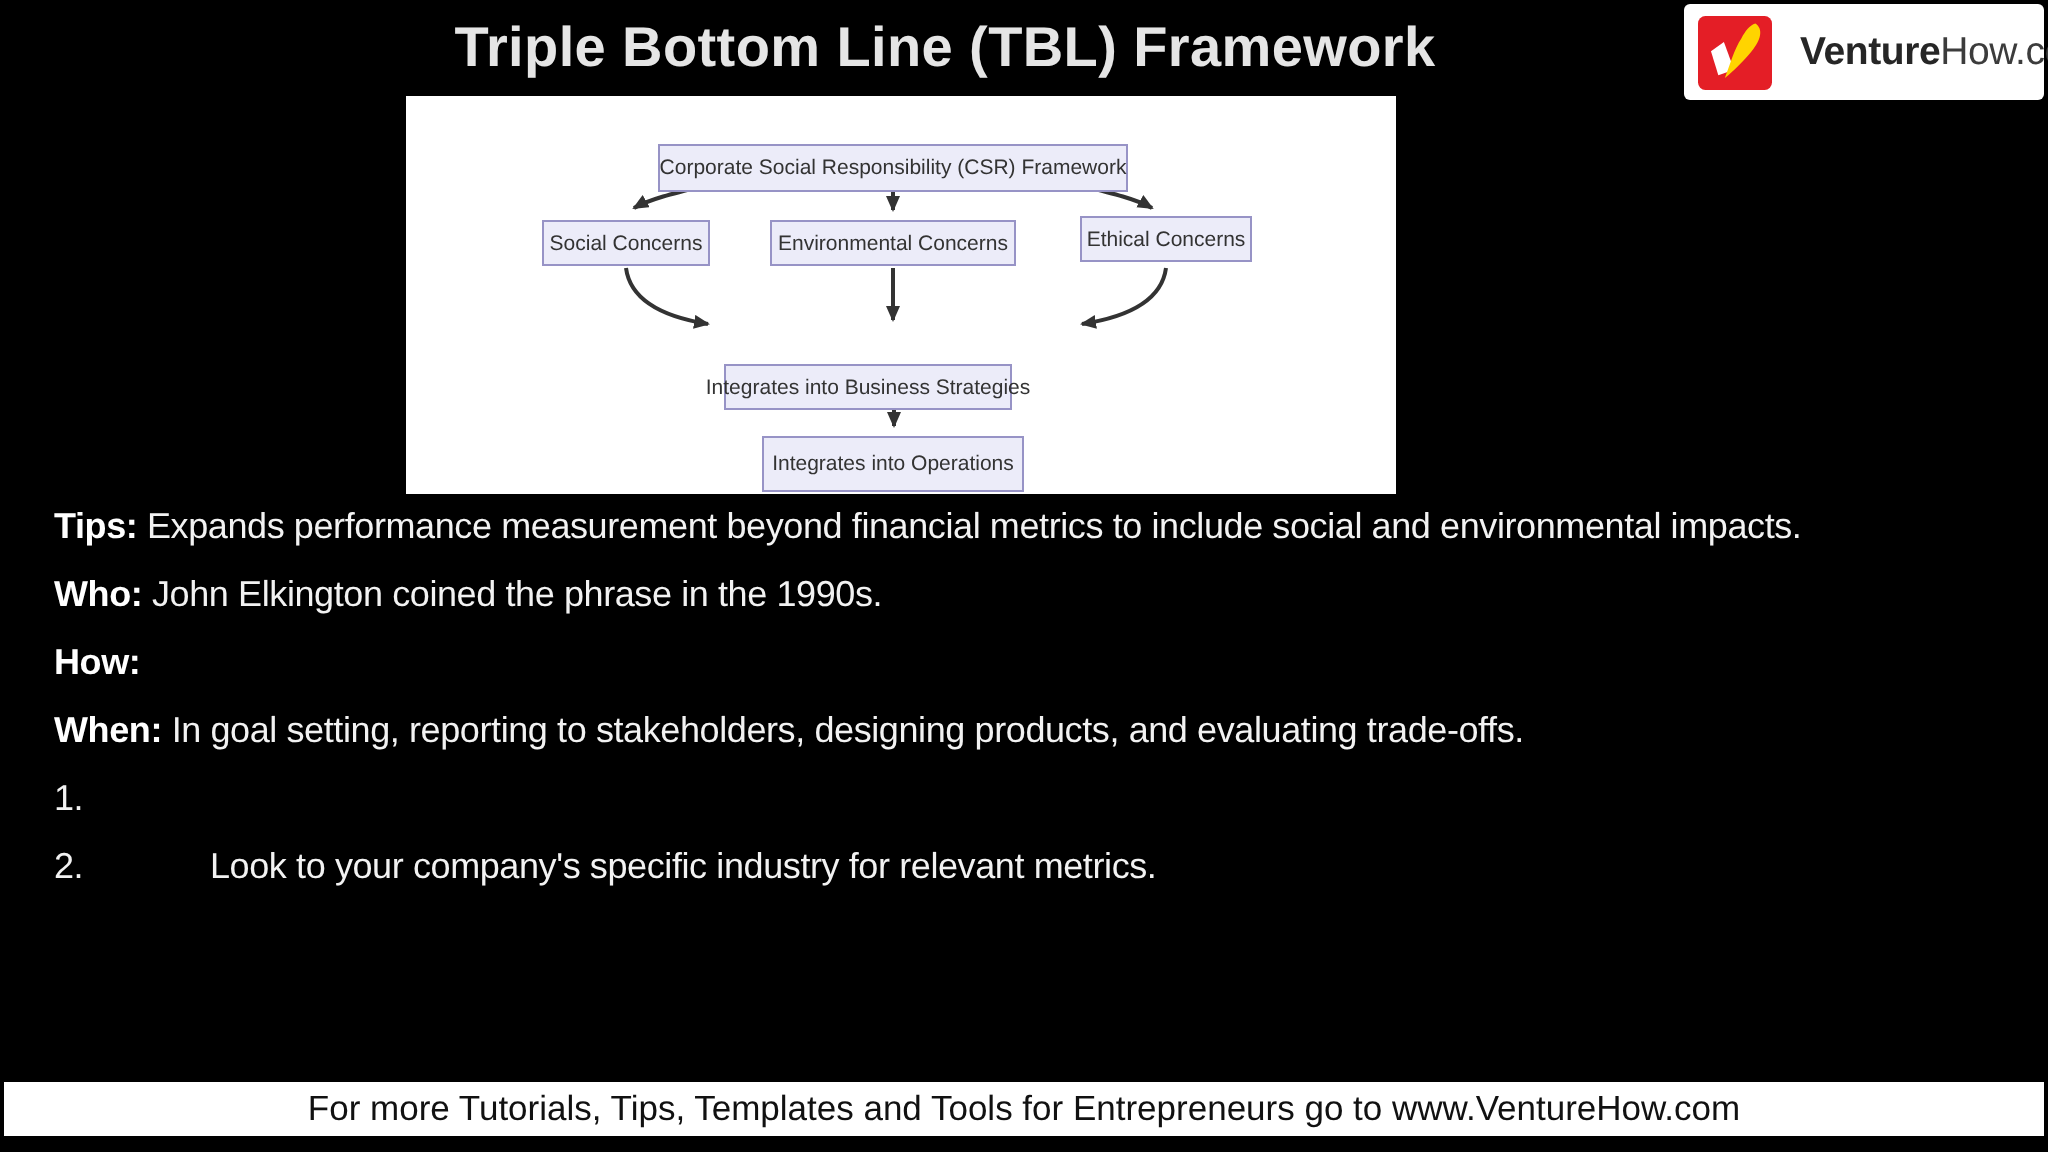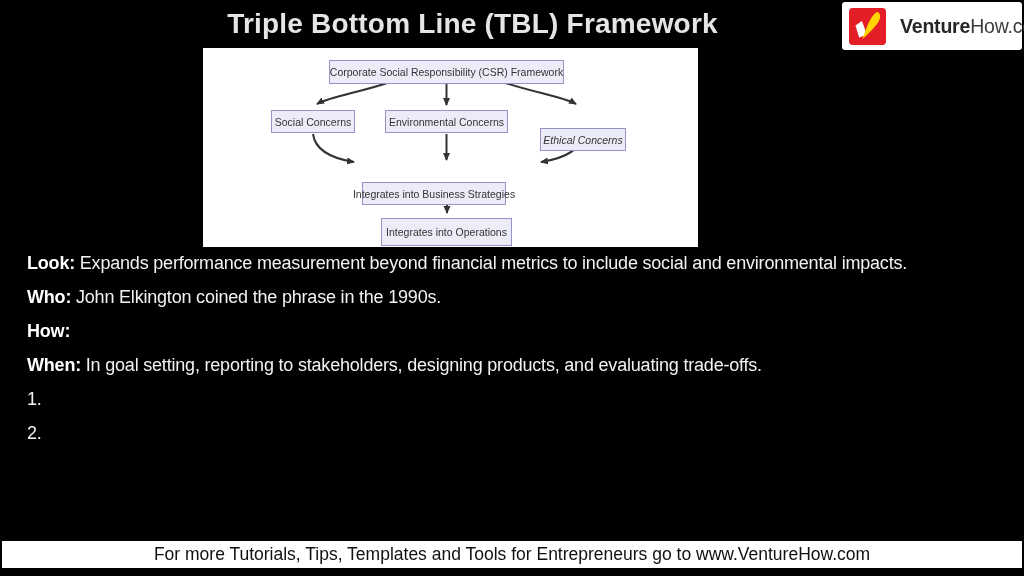--- a/index.html
+++ b/index.html
@@ -52,24 +52,24 @@
     position: absolute;
     background: #ECECF9;
     border: 1px solid #9793C6;
     display: flex;
     align-items: center;
     justify-content: center;
     font-size: 10.5px;
     color: #333333;
     white-space: nowrap;
   }
-  .node-csr          { left: 126px; top: 12px;   width: 235px; height: 24px; }
+  .node-csr          { left: 126px; top: 24px;   width: 235px; height: 24px; }
   .node-social       { left: 68px;  top: 62px;  width: 84px;  height: 23px; }
   .node-env          { left: 182px; top: 62px;  width: 123px; height: 23px; }
-  .node-ethical      { left: 337px; top: 80px;  width: 86px;  height: 23px; font-style: italic; }
+  .node-ethical      { left: 337px; top: 60px;  width: 86px;  height: 23px; }
   .node-strategies   { left: 159px; top: 134px; width: 144px; height: 23px; }
   .node-operations   { left: 178px; top: 170px; width: 131px; height: 28px; text-align: right; }
 
   
   .content {
     position: absolute;
     left: 27px; top: 250px;
     width: 912px;
     font-size: 18px;
     line-height: 26px;
@@ -133,29 +133,30 @@
     </svg>
     <div class="node node-csr">Corporate Social Responsibility (CSR) Framework</div>
     <div class="node node-social">Social Concerns</div>
     <div class="node node-env">Environmental Concerns</div>
     <div class="node node-ethical">Ethical Concerns</div>
     <div class="node node-strategies">Integrates into Business Strategies</div>
     <div class="node node-operations">Integrates into Operations</div>
   </div>
 
   <div class="content">
-    <p><b>Look:</b> <span>Expands performance measurement beyond financial metrics to include social and environmental impacts.</span></p>
+    <p><b>Tips:</b> <span>Expands performance measurement beyond financial metrics to include social and environmental impacts.</span></p>
     <p><b>Who:</b> <span>John Elkington coined the phrase in the 1990s.</span></p>
     <p><b>How:</b> <span></span></p>
     <p><b>When:</b> <span>In goal setting, reporting to stakeholders, designing products, and evaluating trade-offs.</span></p>
     <div class="num-row">
       <span class="num">1.</span>
     </div>
     <div class="num-row">
       <span class="num">2.</span>
+      <span>Look to your company's specific industry for relevant metrics.</span>
     </div>
   </div>
 
   <div class="footer-bar footer-bar-2">
     <span>For more Tutorials, Tips, Templates and Tools for Entrepreneurs go to www.VentureHow.com</span>
   </div>
 
 </div>
 
 </body></html>

